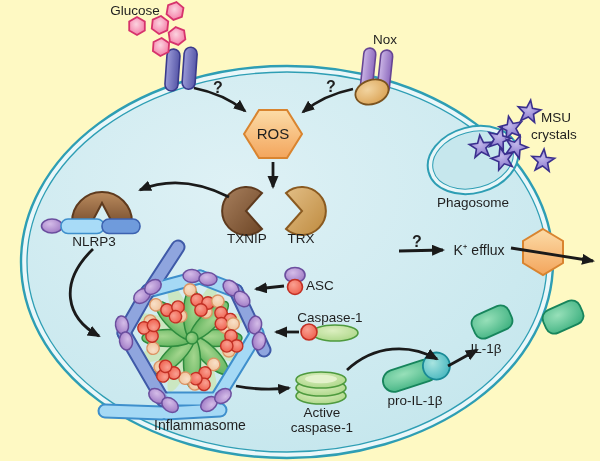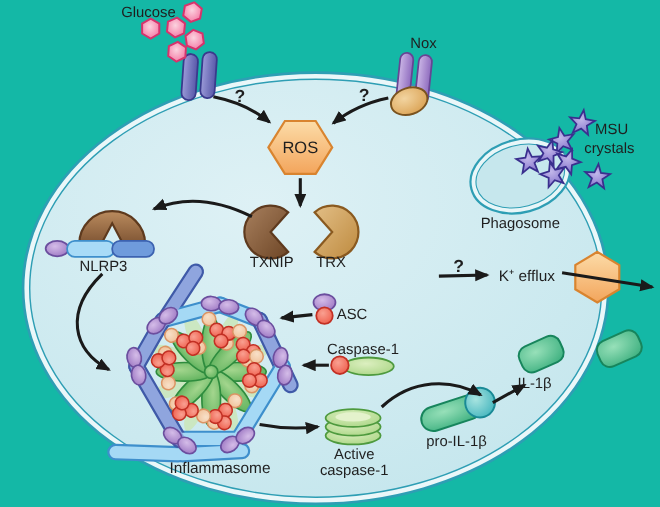--- a/index.html
+++ b/index.html
@@ -1,16 +1,16 @@
 <!DOCTYPE html>
 <html><head>
 <meta charset="utf-8">
 <style>
   html,body{margin:0;padding:0;background:#ffffff;}
-  .stage{width:600px;height:461px;position:relative;background:#14b8a6;overflow:hidden;
+  .stage{width:600px;height:461px;position:relative;background:#fef9c3;overflow:hidden;
          font-family:"Liberation Sans", sans-serif;}
   svg{display:block;}
   text{fill:#1f1f1f;font-family:"Liberation Sans", sans-serif;font-size:13.5px;}
   text.big{font-size:15px;}
   text.med{font-size:14px;}
   text.q{font-size:16px;font-weight:600;}
 </style>
 </head>
 <body>
 

